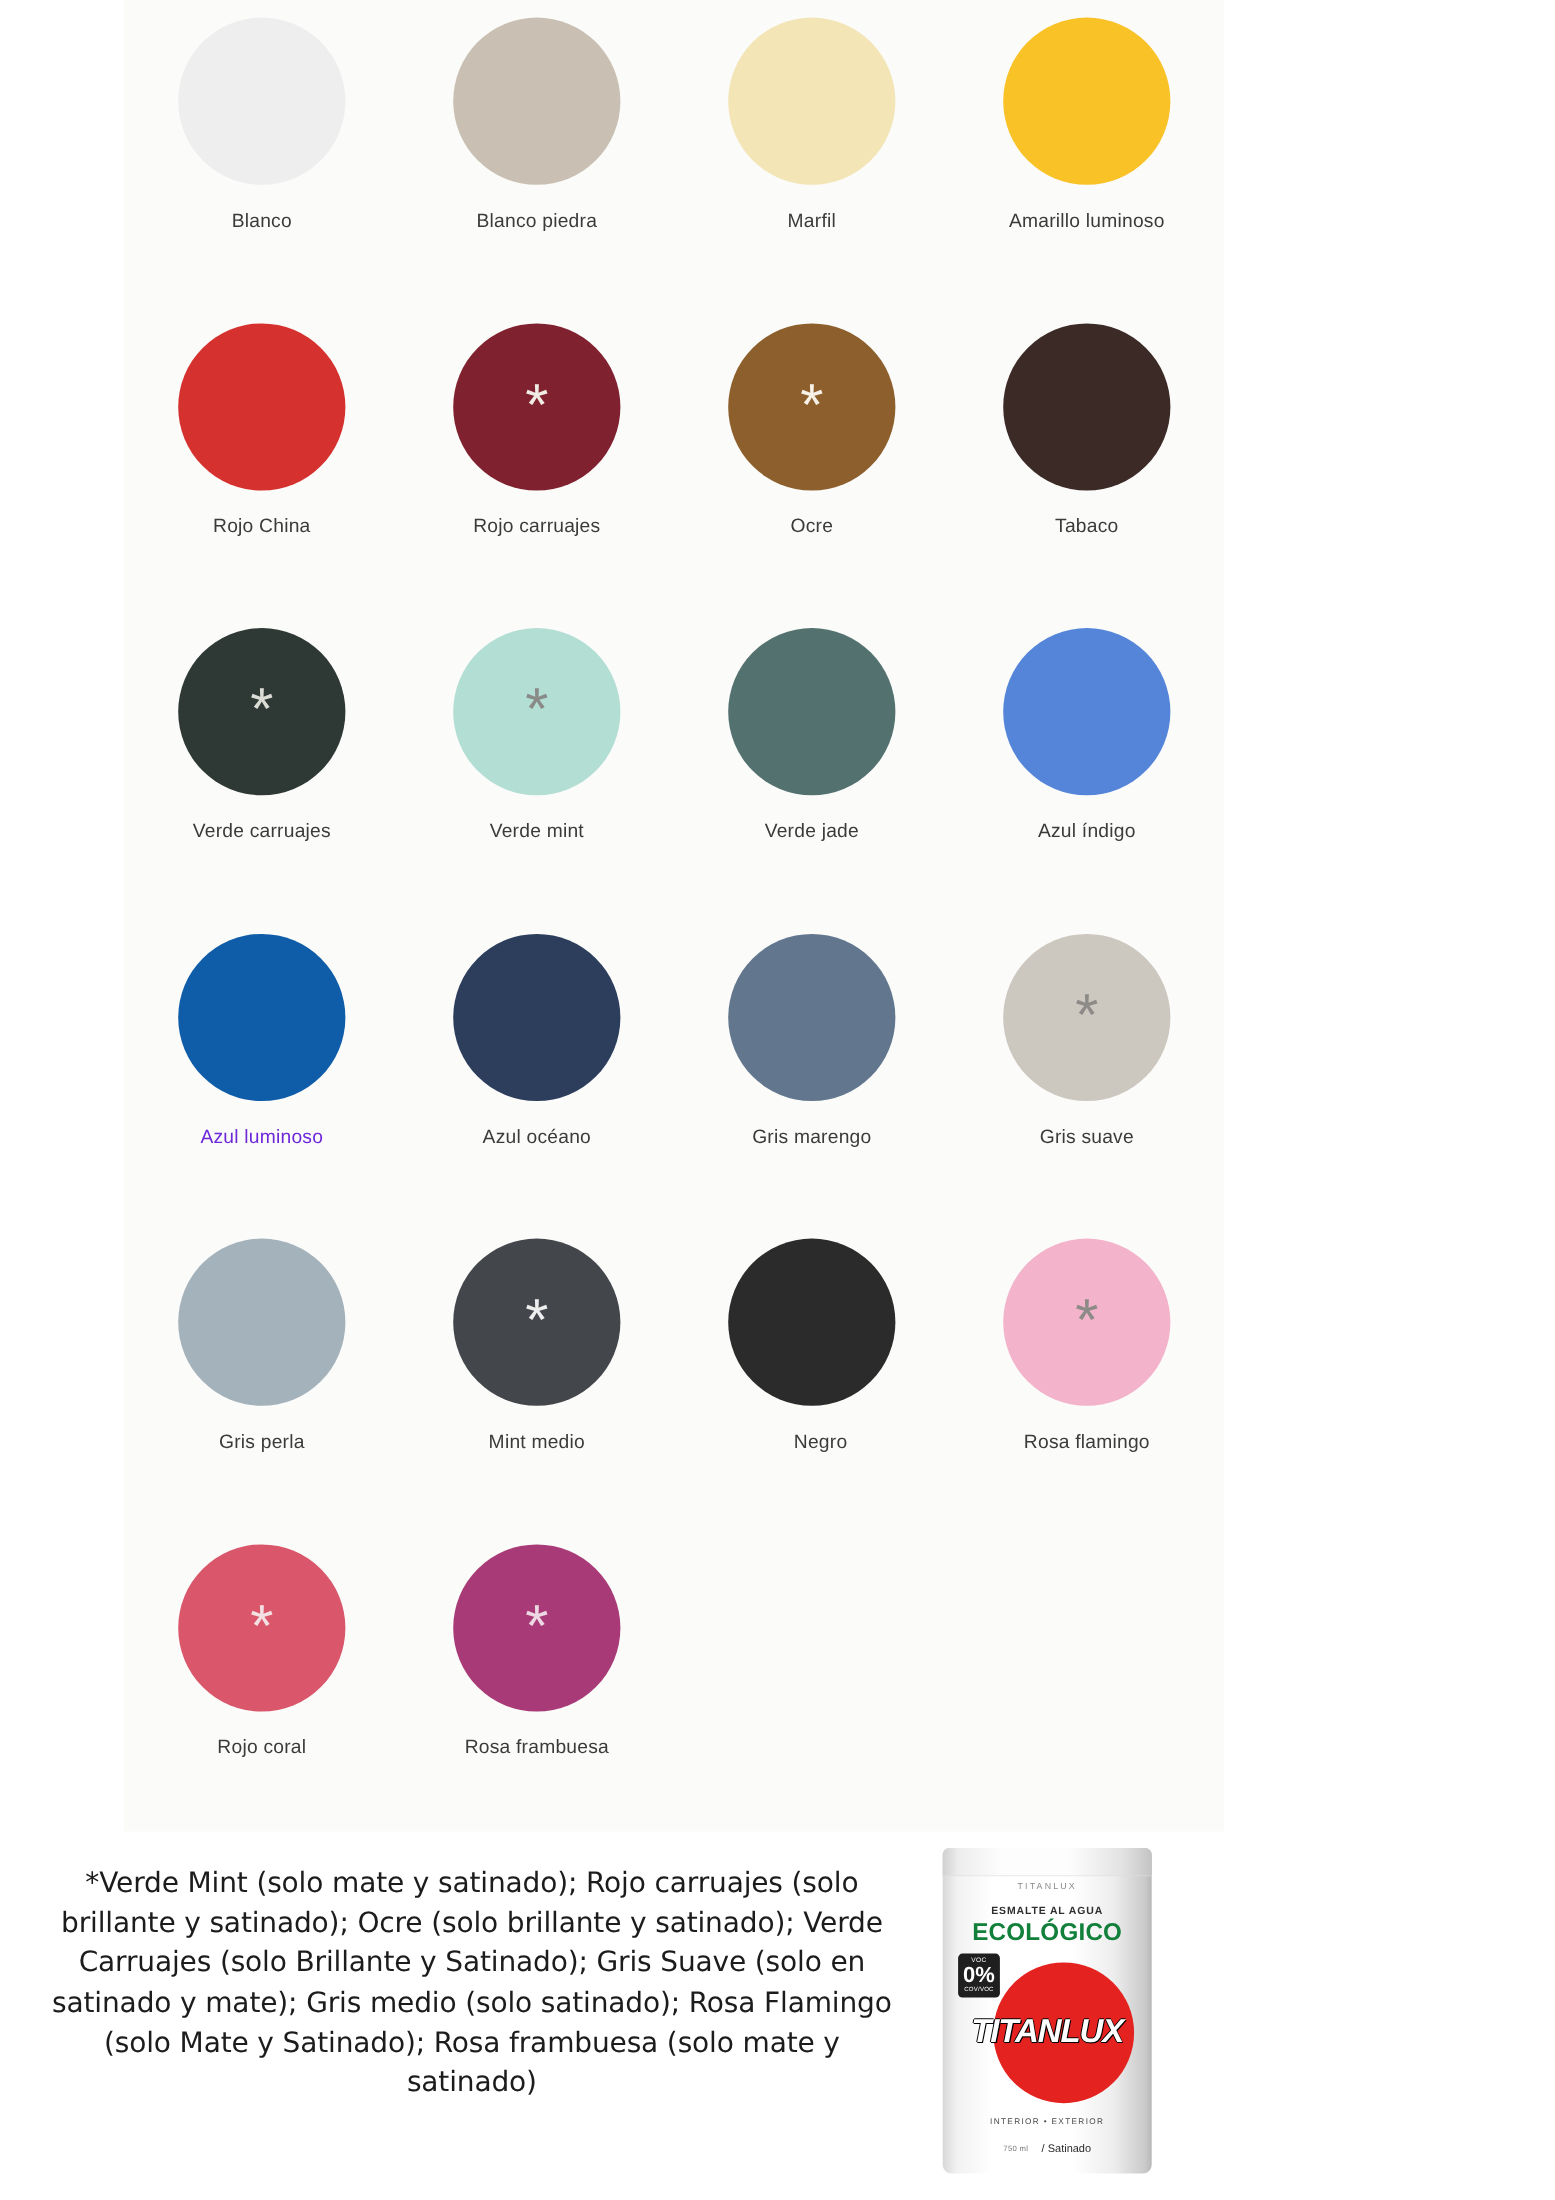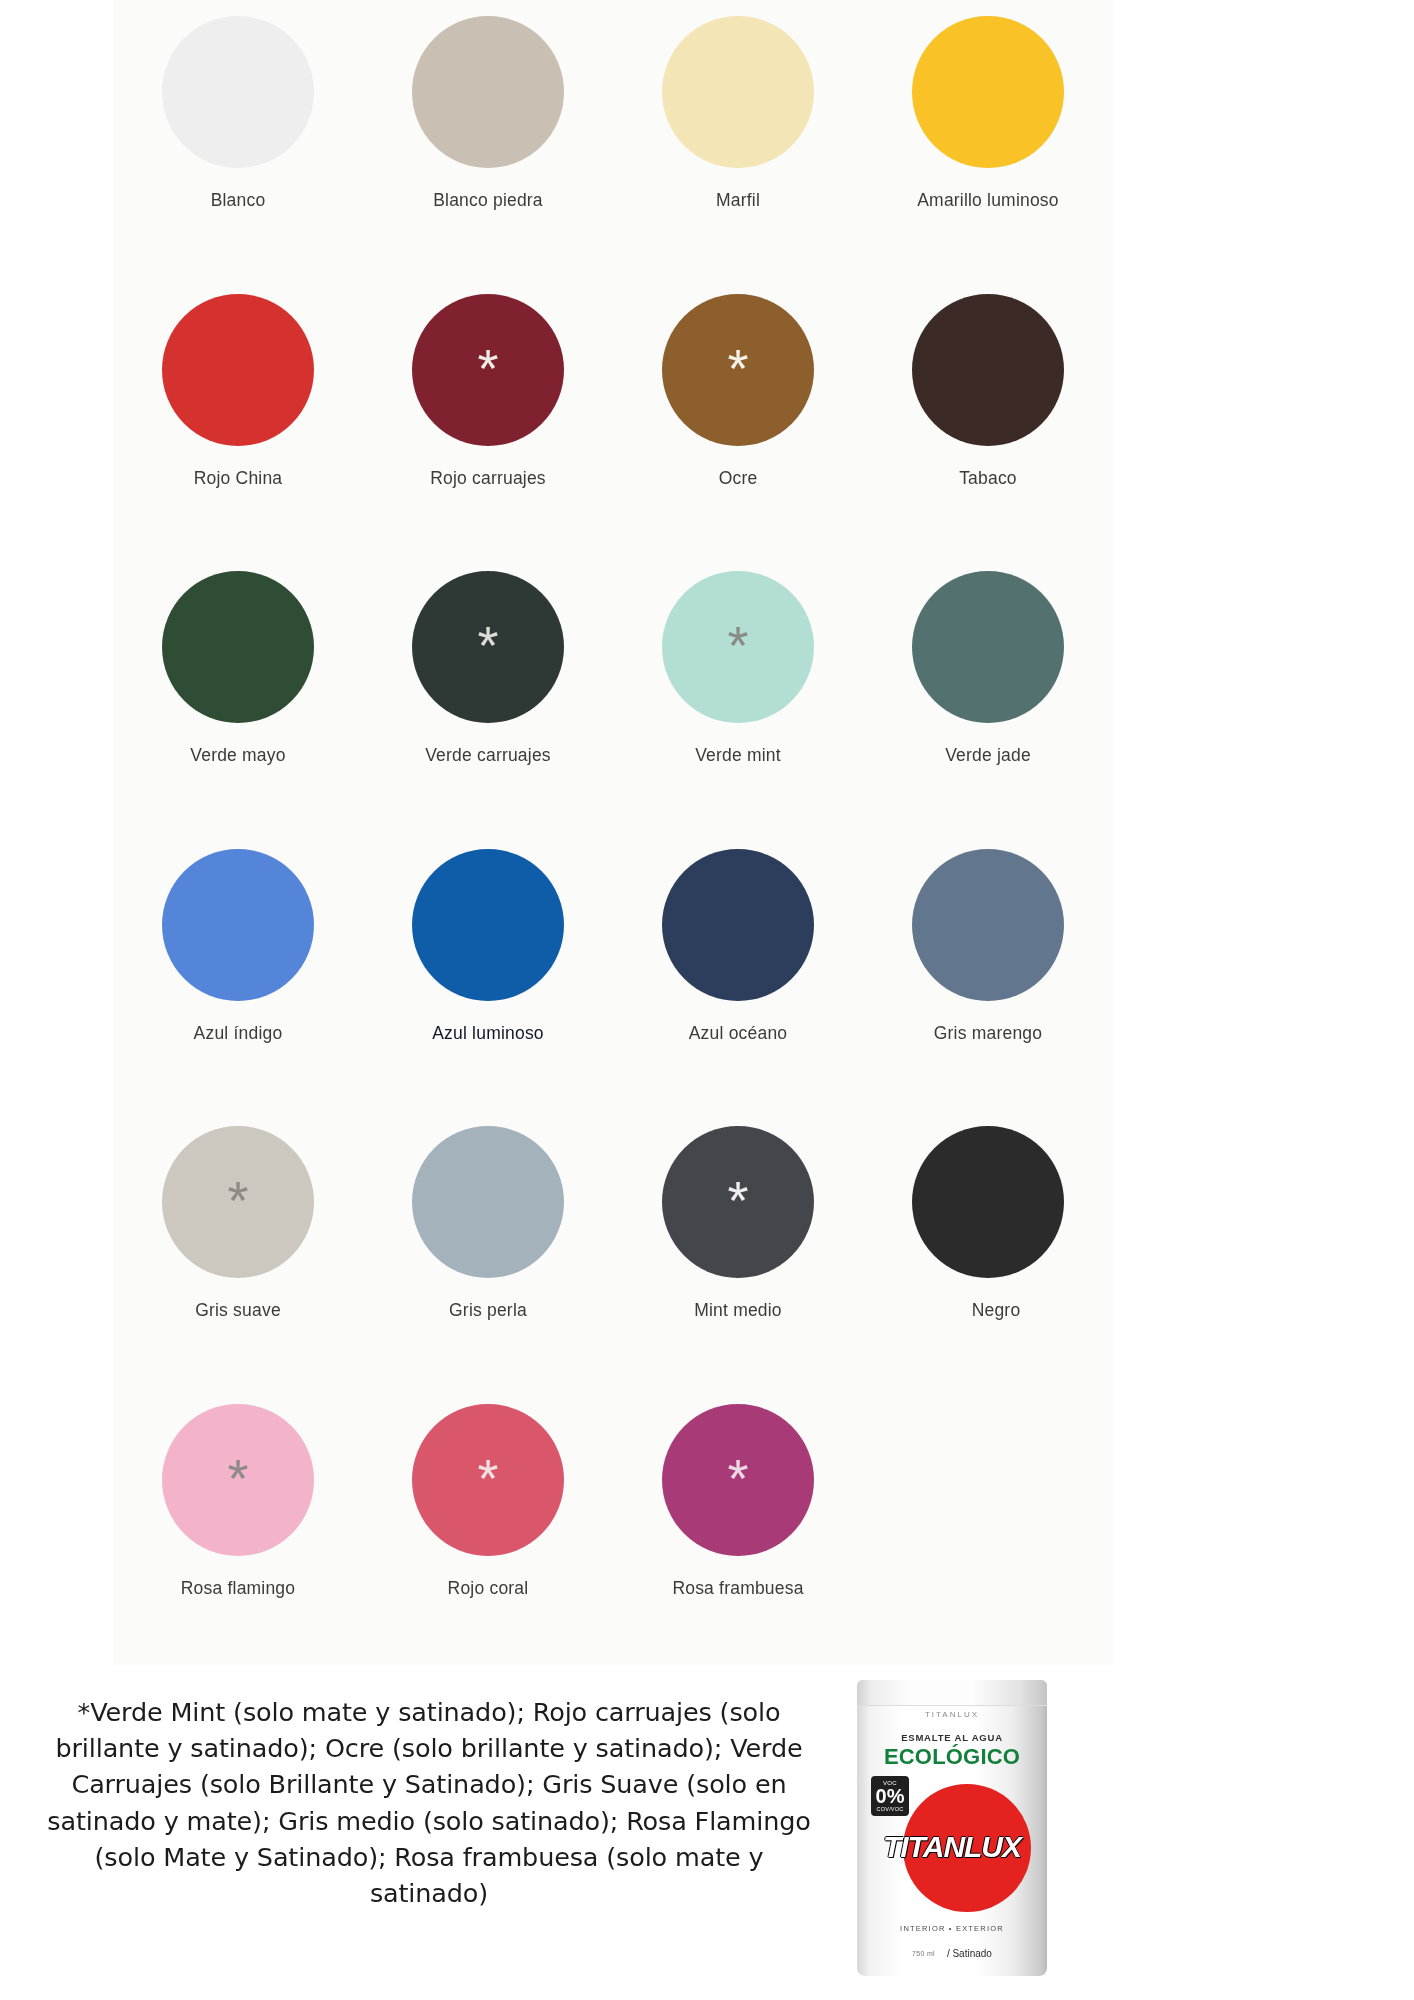--- a/index.html
+++ b/index.html
@@ -242,24 +242,20 @@
           <div class="swatch" style="background: rgb(140, 95, 45);">
             <span class="star" style="color: rgb(247, 242, 232);">*</span>
           </div>
           <div class="cell-label" style="color: rgb(59, 59, 59);">Ocre</div>
         </div>
         <div class="cell">
           <div class="swatch" style="background: rgb(59, 42, 38);"></div>
           <div class="cell-label" style="color: rgb(59, 59, 59);">Tabaco</div>
         </div>
         <div class="cell">
-          <div class="swatch" style="background: rgb(47, 76, 52);"></div>
-          <div class="cell-label" style="color: rgb(59, 59, 59);">Verde mayo</div>
-        </div>
-        <div class="cell">
           <div class="swatch" style="background: rgb(46, 56, 53);">
             <span class="star" style="color: rgb(220, 220, 214);">*</span>
           </div>
           <div class="cell-label" style="color: rgb(59, 59, 59);">Verde carruajes</div>
         </div>
         <div class="cell">
           <div class="swatch" style="background: rgb(179, 222, 211);">
             <span class="star" style="color: rgb(138, 138, 136);">*</span>
           </div>
           <div class="cell-label" style="color: rgb(59, 59, 59);">Verde mint</div>
@@ -267,21 +263,21 @@
         <div class="cell">
           <div class="swatch" style="background: rgb(83, 114, 111);"></div>
           <div class="cell-label" style="color: rgb(59, 59, 59);">Verde jade</div>
         </div>
         <div class="cell">
           <div class="swatch" style="background: rgb(85, 133, 216);"></div>
           <div class="cell-label" style="color: rgb(59, 59, 59);">Azul índigo</div>
         </div>
         <div class="cell">
           <div class="swatch" style="background: rgb(15, 92, 168);"></div>
-          <div class="cell-label" style="color: #0f172a;">Azul luminoso</div>
+          <div class="cell-label" style="color: #6d28d9;">Azul luminoso</div>
         </div>
         <div class="cell">
           <div class="swatch" style="background: rgb(44, 62, 92);"></div>
           <div class="cell-label" style="color: rgb(59, 59, 59);">Azul océano</div>
         </div>
         <div class="cell">
           <div class="swatch" style="background: rgb(98, 119, 142);"></div>
           <div class="cell-label" style="color: rgb(59, 59, 59);">Gris marengo</div>
         </div>
         <div class="cell">

